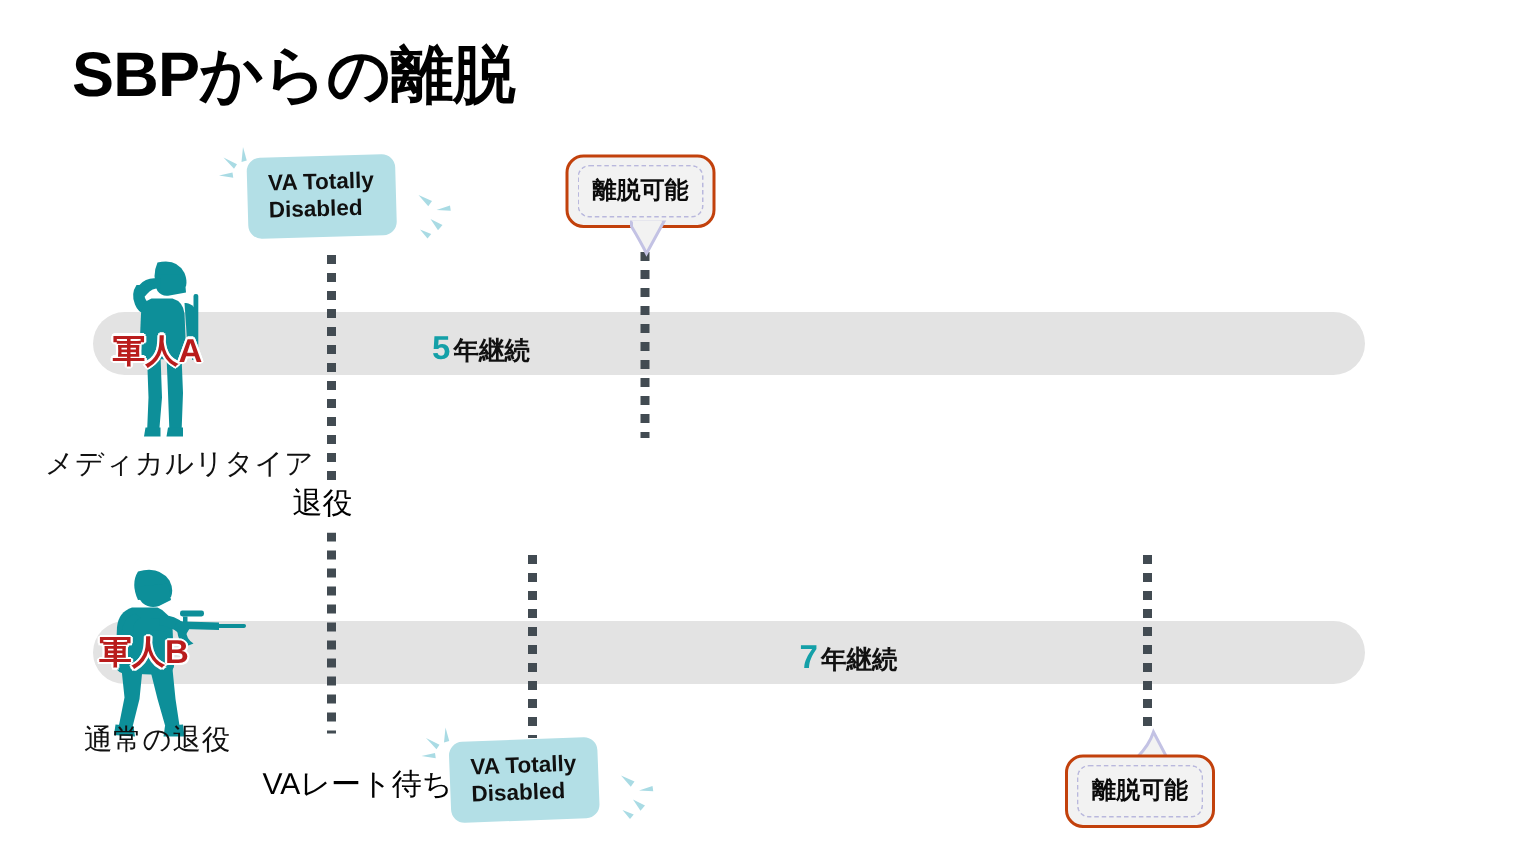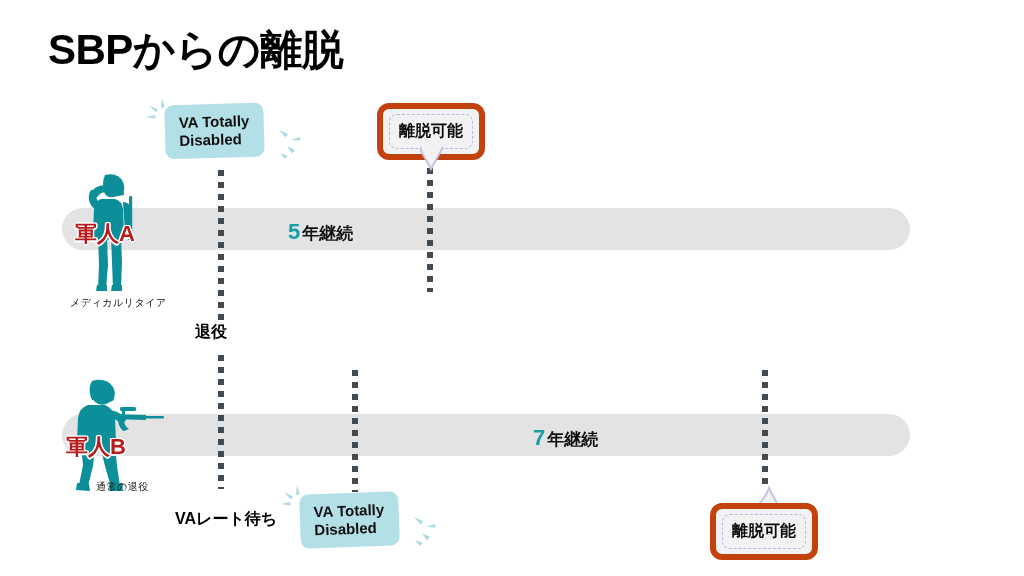--- a/index.html
+++ b/index.html
@@ -64,41 +64,40 @@
   }
 
   
   .soldier {
     position: absolute;
   }
   .soldier svg { display: block; }
 
   .figure-caption {
     position: absolute;
-    font-size: 10px;
+    font-size: 19px;
     font-weight: 400;
     color: #111111;
     white-space: nowrap;
     letter-spacing: 0.5px;
-    margin-left: 40px;
   }
   .figure-name {
     position: absolute;
     font-size: 22px;
     font-weight: 800;
     color: #b91c1c;
     white-space: nowrap;
     text-shadow:
        1.5px 0 0 #fff, -1.5px 0 0 #fff, 0 1.5px 0 #fff, 0 -1.5px 0 #fff,
        1px 1px 0 #fff, -1px 1px 0 #fff, 1px -1px 0 #fff, -1px -1px 0 #fff;
   }
   .marker-caption {
     position: absolute;
-    font-size: 16px;
-    font-weight: 700;
+    font-size: 20px;
+    font-weight: 400;
     color: #000000;
     white-space: nowrap;
   }
 
   
   .badge-wrap { position: absolute; }
   .badge {
     position: relative;
     background: #b3dfe6;
     border-radius: 9px;
@@ -117,21 +116,21 @@
     position: absolute;
     pointer-events: none;
   }
   .sparkle svg { display: block; }
 
   
   .bubble-wrap { position: absolute; }
   .bubble {
     position: relative;
     background: #f2f2f2;
-    border: 6px solid #c2410c;
+    border: 2px solid #c2410c;
     border-radius: 12px;
     padding: 12px 16px;
     font-size: 16px;
     font-weight: 800;
     color: #0b0b0b;
     white-space: nowrap;
   }
   .bubble::before {
     content: "";
     position: absolute;
@@ -314,19 +313,19 @@
 
         <path d="M15 68 l14 0 l-2 20 l-5 20 l-9 -1 l4 -20 Z"></path>
         <path d="M34 68 l15 0 l2 20 l3 20 l-9 1 l-6 -21 Z"></path>
 
         <path d="M11 105 l12 1 l1 7 l-14 -1 Z"></path>
         <path d="M44 106 l12 -1 l1 8 l-14 0 Z"></path>
       </g>
     </svg>
   </div>
 
-  <div class="figure-name" style="left:66px; top:432px;">軍人B</div>
+  <div class="figure-name" style="left:66px; top:420px;">軍人B</div>
 
   <div class="figure-caption" style="left:56px; top:480px;">通常の退役</div>
 
   <div class="marker-caption" style="left:175px; top:509px;">VAレート待ち</div>
 
 </div>
 
 </body></html>

